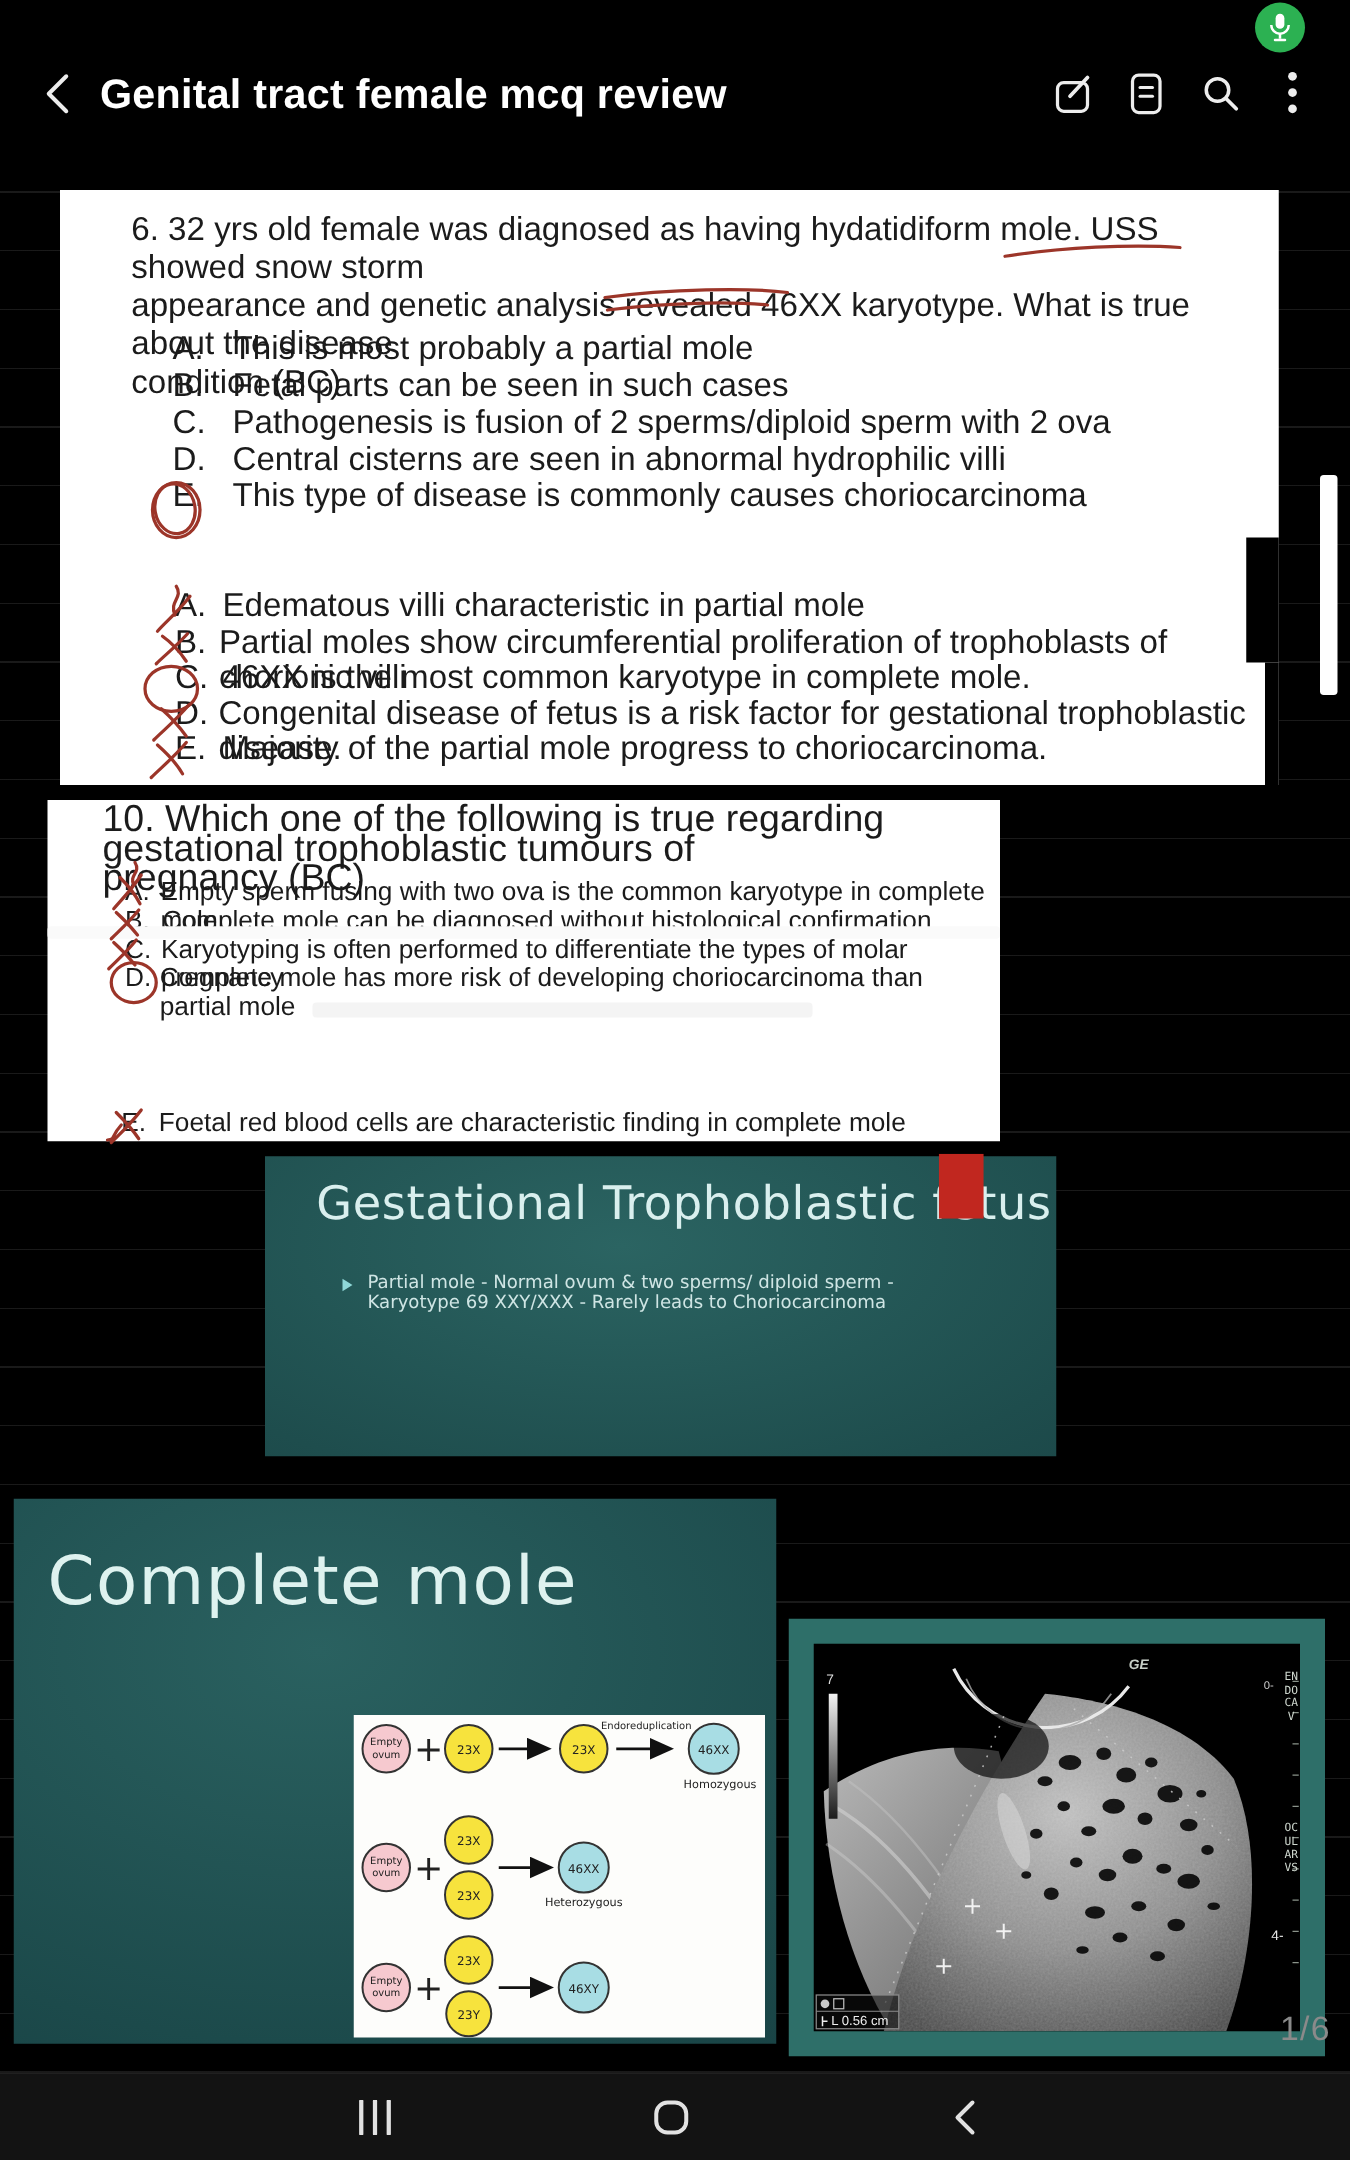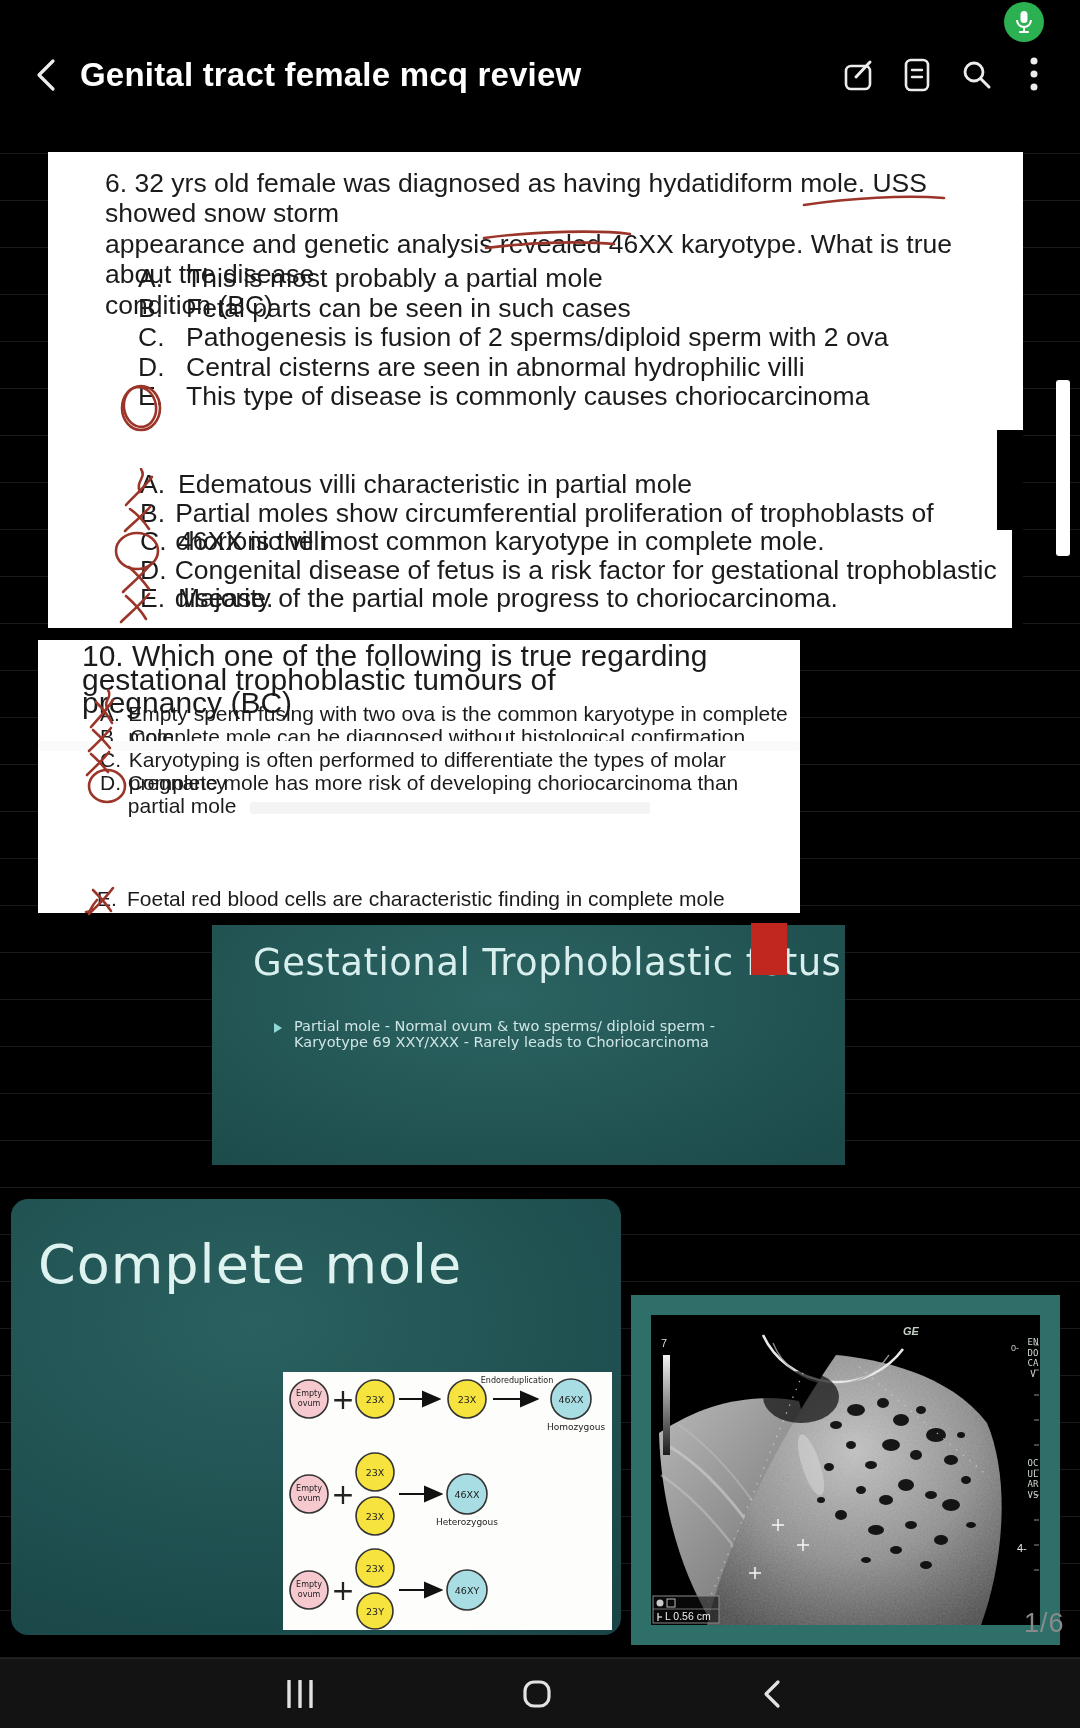--- a/index.html
+++ b/index.html
@@ -43,21 +43,21 @@
   #slide1{left:212px;top:925px;width:633px;height:240px;
           background:radial-gradient(120% 150% at 45% 30%,#2b6462 0%,#1e4d4d 55%,#173d3f 100%);}
   #slide1 .s-title{position:absolute;left:41px;top:16px;font-size:37px;font-weight:400;letter-spacing:.5px;color:#d9efee;}
   .accent-rect{position:absolute;left:539px;top:-2px;width:36px;height:52px;}
   .bullets{position:absolute;left:62px;top:94px;width:520px;}
   .b-row{display:flex;margin-bottom:7px;}
   .tri{width:0;height:0;border-left:8px solid #8fd8d8;border-top:5px solid transparent;
        border-bottom:5px solid transparent;margin:4px 12px 0 0;flex:none;}
   .b-text{font-size:14.5px;line-height:15.8px;color:#cfe5e4;white-space:pre-line;}
   #slide2{left:11px;top:1199px;width:610px;height:436px;
-          background:radial-gradient(130% 120% at 40% 28%,#2a6160 0%,#1c4a4b 60%,#153a3d 100%);border-radius:17px;}
+          background:radial-gradient(130% 120% at 40% 28%,#2a6160 0%,#1c4a4b 60%,#153a3d 100%);}
   #slide2 .s-title{position:absolute;left:27px;top:34px;font-size:54px;font-weight:400;letter-spacing:1px;color:#def2ef;}
   .diagram-panel{position:absolute;left:272px;top:173px;width:329px;height:258px;background:#fdfdfb;}
   
   .us-frame{position:absolute;left:631px;top:1295px;width:429px;height:350px;background:#2e6f69;z-index:2;}
   .us-inner{position:absolute;left:20px;top:20px;width:389px;height:310px;background:#000;overflow:hidden;}
   .us-col{position:absolute;width:12px;font-family:"DejaVu Sans Mono",monospace;font-size:9px;line-height:10.5px;
           color:#cfd8cf;word-break:break-all;text-align:center;z-index:4;}
   #uscol1{left:1027px;top:1337px;}
   #uscol2{left:1027px;top:1458px;}
   .pager{position:absolute;left:1024px;top:1608px;font-size:27px;color:#8a8a8a;z-index:5;letter-spacing:1px;}

